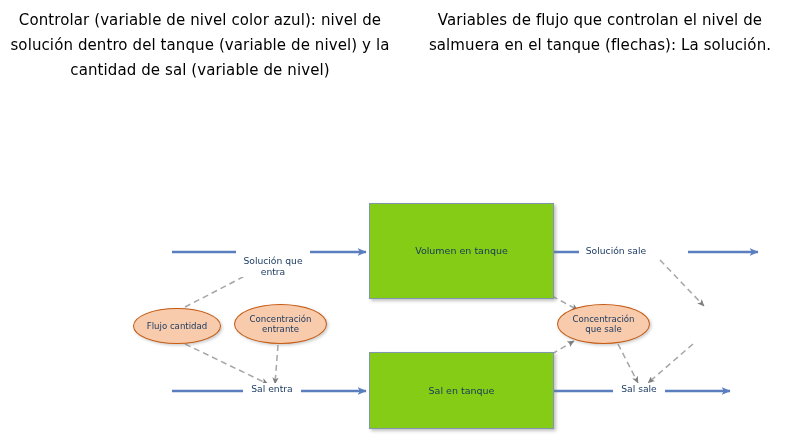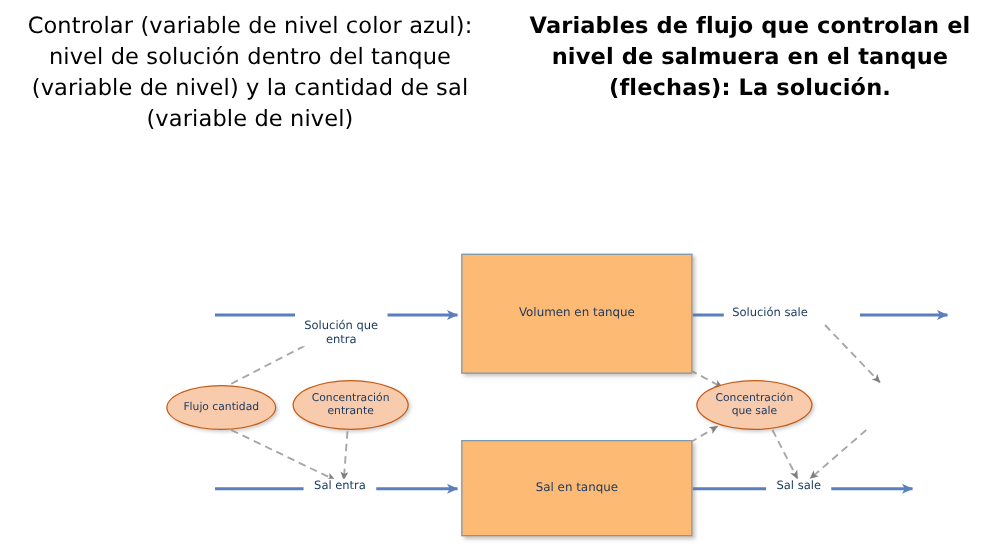--- a/index.html
+++ b/index.html
@@ -15,40 +15,40 @@
     overflow: hidden;
     font-family: "Liberation Sans", sans-serif;
   }
 
   
   .heading {
     position: absolute;
     text-align: center;
     color: #000000;
     font-family: "DejaVu Sans", sans-serif;
-    font-size: 18px;
+    font-size: 15px;
     line-height: 25px;
     letter-spacing: 0.1px;
     white-space: pre-line;
   }
   #heading-left  { left: 10px;  top: 8px;  width: 380px; }
-  #heading-right { left: 410px; top: 8px;  width: 380px; font-weight: bold; }
+  #heading-right { left: 410px; top: 8px;  width: 380px; }
 
   
   #connectors {
     position: absolute;
     left: 0; top: 0;
     width: 800px; height: 441px;
   }
 
   
   .levelbox {
     position: absolute;
     box-sizing: border-box;
-    background: #fdba74;
+    background: #84cc16;
     border: 1.5px solid #8097ae;
     box-shadow: 2px 2px 3px rgba(120,120,120,0.45);
     display: flex;
     align-items: center;
     justify-content: center;
   }
   .levelbox .boxlabel {
     font-family: "DejaVu Sans", sans-serif;
     font-size: 9.5px;
     color: #17375e;

